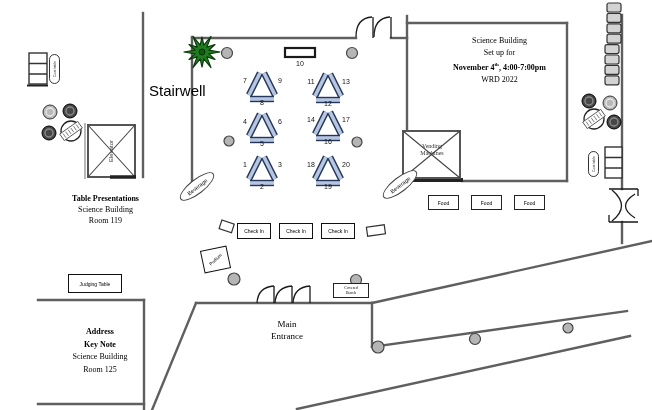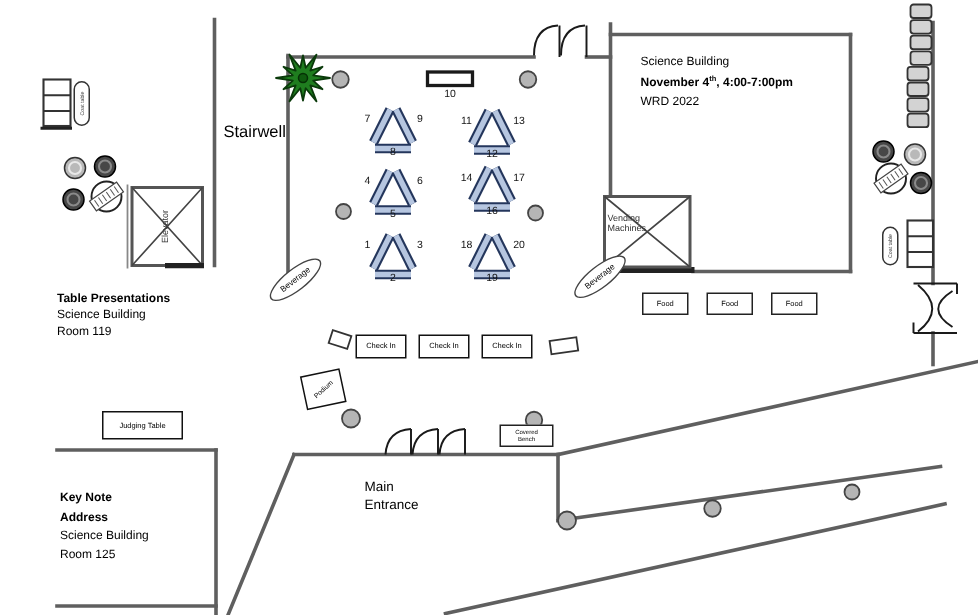--- a/index.html
+++ b/index.html
@@ -1,20 +1,20 @@
 <!DOCTYPE html>
 <html><head>
 <meta charset="utf-8">
 <style>
   html,body{margin:0;padding:0;background:#fff;}
   #canvas{position:relative;width:652px;height:410px;background:#fff;overflow:hidden;
           font-family:"Liberation Sans",sans-serif;color:#000;}
   #plan{position:absolute;left:0;top:0;}
   .lbl{position:absolute;color:#000;}
-  .ctr{}
+  .ctr{text-align:center;font-family:Liberation Serif, serif;}
   .b{font-weight:bold;}
   .box{position:absolute;background:#fff;display:flex;align-items:center;justify-content:center;
        box-sizing:border-box;color:#000;}
   .pill{position:absolute;background:#fff;border:1px solid #333;border-radius:6px;
         display:flex;align-items:center;justify-content:center;box-sizing:border-box;}
   .vtext{transform:rotate(-90deg);white-space:nowrap;font-size:3.5px;color:#333;letter-spacing:0;}
   .num{position:absolute;font-size:7px;color:#141414;transform:translate(-50%,-50%);white-space:nowrap;}
 </style>
 </head>
 <body>
@@ -213,35 +213,36 @@
         </g>
       </g>
     <g id="g-plant">
         <polygon points="220.0,52.0 208.8,53.8 215.0,59.5 206.9,56.9 211.0,67.6 203.8,58.8 202.0,67.0 200.2,58.8 193.0,67.6 197.1,56.9 189.0,59.5 195.2,53.8 184.0,52.0 195.2,50.2 189.0,44.5 197.1,47.1 193.0,36.4 200.2,45.2 202.0,37.0 203.8,45.2 211.0,36.4 206.9,47.1 215.0,44.5 208.8,50.2" fill="#1f7d1f" stroke="#0a3a0a" stroke-width="1.2" stroke-linejoin="round"></polygon>
         <circle cx="202" cy="52" r="3" fill="#0e5a0e" stroke="#063006" stroke-width="1"></circle>
       </g>
   </svg>
 
   <div class="lbl ctr" style="left:427px;top:35px;width:145px;font-size:8px;line-height:12px;">
     <div>Science Building</div>
+    <div>Set up for</div>
     <div class="b"><span>November 4</span><sup style="font-size:5px;">th</sup><span>, 4:00-7:00pm</span></div>
     <div>WRD 2022</div>
   </div>
 
-  <div class="lbl" style="left:149px;top:82px;font-size:11px;">Stairwell</div>
+  <div class="lbl" style="left:149px;top:82px;font-size:15px;">Stairwell</div>
 
   <div class="lbl ctr" style="left:38px;top:193px;width:135px;font-size:8px;line-height:11px;">
     <div class="b">Table Presentations</div>
     <div>Science Building</div>
     <div>Room 119</div>
   </div>
 
   <div class="lbl ctr" style="left:40px;top:326px;width:120px;font-size:8px;line-height:12.5px;">
+    <div class="b">Address</div>
     <div class="b">Key Note</div>
-    <div class="b">Address</div>
     <div>Science Building</div>
     <div>Room 125</div>
   </div>
 
   <div class="lbl ctr" style="left:243px;top:318px;width:88px;font-size:9px;line-height:12px;">
     <div>Main</div>
     <div>Entrance</div>
   </div>
 
   <div class="lbl" style="left:100px;top:148px;font-size:6px;color:#333;transform:rotate(-90deg);white-space:nowrap;">Elevator</div>

